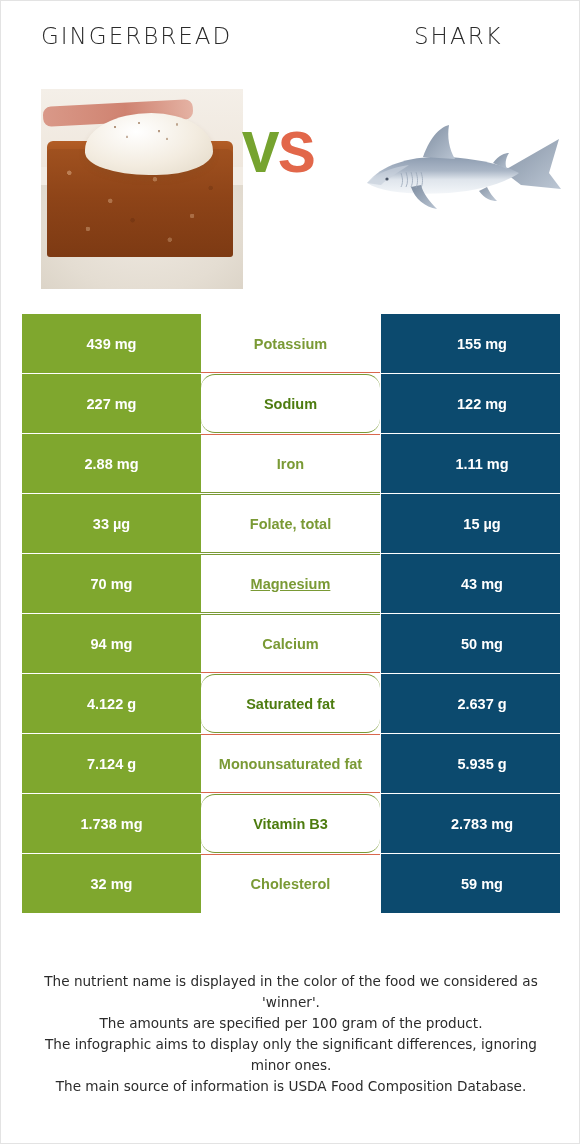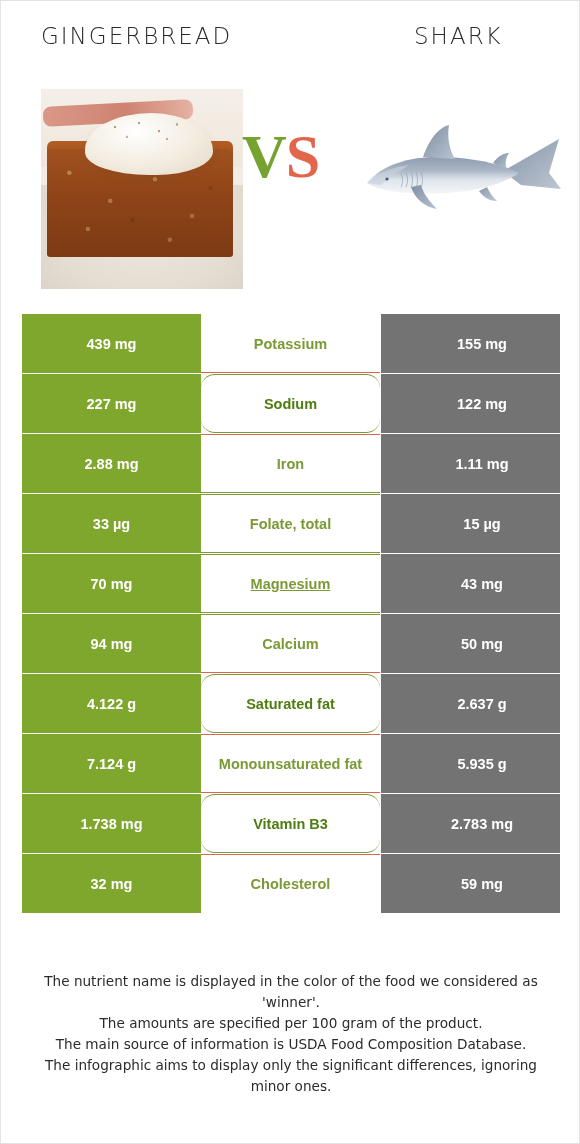--- a/index.html
+++ b/index.html
@@ -138,21 +138,21 @@
       radial-gradient(circle at 70% 64%, rgba(120,70,30,.42) 0 1px, transparent 1.4px);
   }
 
   .vs {
     position: absolute;
     left: 241px;
     top: 36px;
     font-size: 62px;
     font-weight: 700;
     letter-spacing: -1px;
-    font-family: Liberation Serif, serif;
+    font-family: Liberation Mono, monospace;
     line-height: 1;
   }
 
   .animal-img {
     position: absolute;
     left: 352px;
     top: 22px;
     width: 212px;
     height: 112px;
   }
@@ -173,21 +173,21 @@
     width: 179px;
     display: flex;
     align-items: center;
     justify-content: center;
     color: #ffffff;
     font-size: 14.5px;
     font-weight: 700;
     box-sizing: border-box;
   }
   .cell-left  { background: #7FA72E; }
-  .cell-right { background: #737373; margin-left: 1px; padding-left: 23px; }
+  .cell-right { background: #0c4a6e; margin-left: 1px; padding-left: 23px; }
   .cell-mid {
     flex: 1;
     display: flex;
     align-items: center;
     justify-content: center;
     background: #ffffff;
     font-size: 14.5px;
     font-weight: 600;
     box-sizing: border-box;
     border-top: 1px solid transparent;
@@ -324,17 +324,17 @@
       <div class="row">
         <div class="cell-left">32 mg</div>
         <div class="cell-mid win-green" style="border-top-color: rgb(217, 103, 77);">Cholesterol</div>
         <div class="cell-right">59 mg</div>
       </div>
     </div>
 
   <div class="footer">
     <div>The nutrient name is displayed in the color of the food we considered as 'winner'.</div>
     <div>The amounts are specified per 100 gram of the product.</div>
+    <div>The infographic aims to display only the significant differences, ignoring minor ones.</div>
     <div>The main source of information is USDA Food Composition Database.</div>
-    <div>The infographic aims to display only the significant differences, ignoring minor ones.</div>
   </div>
 
 </div>
 
 </body></html>

